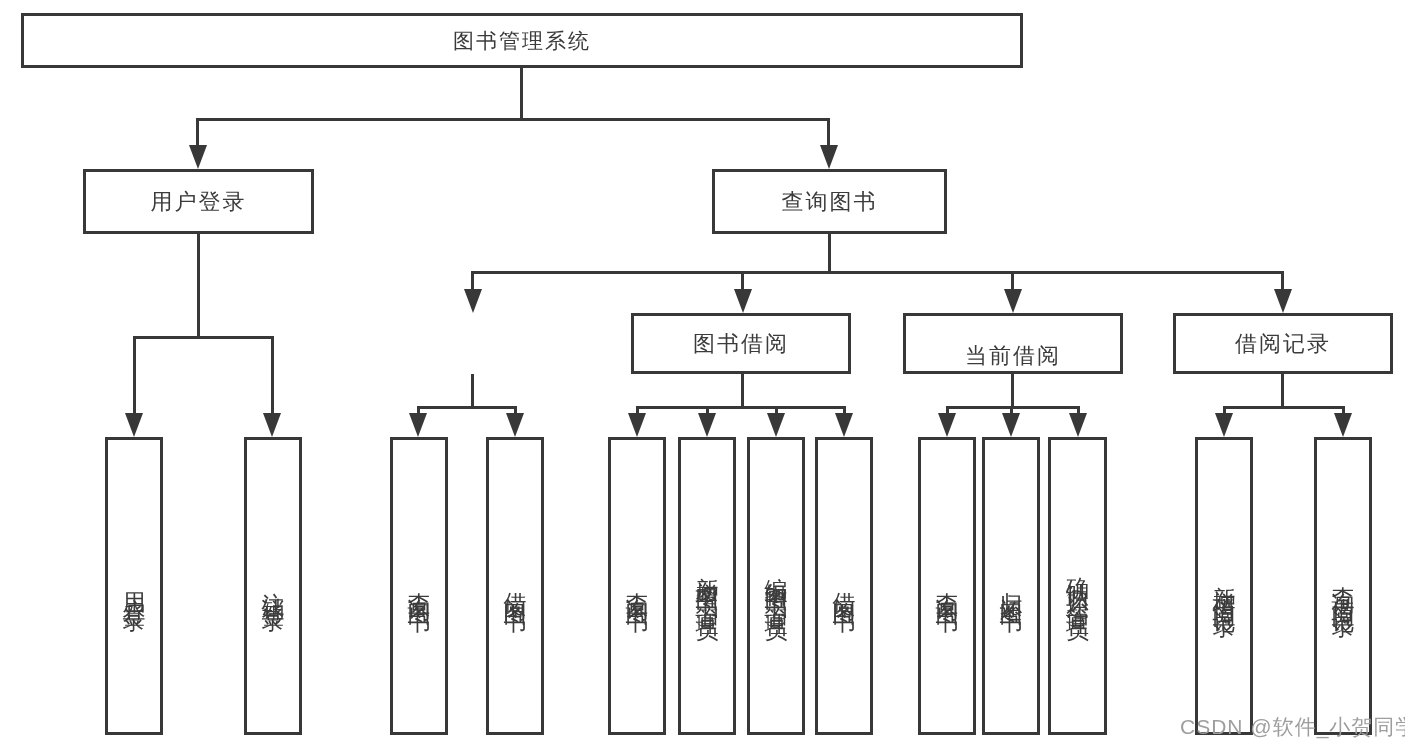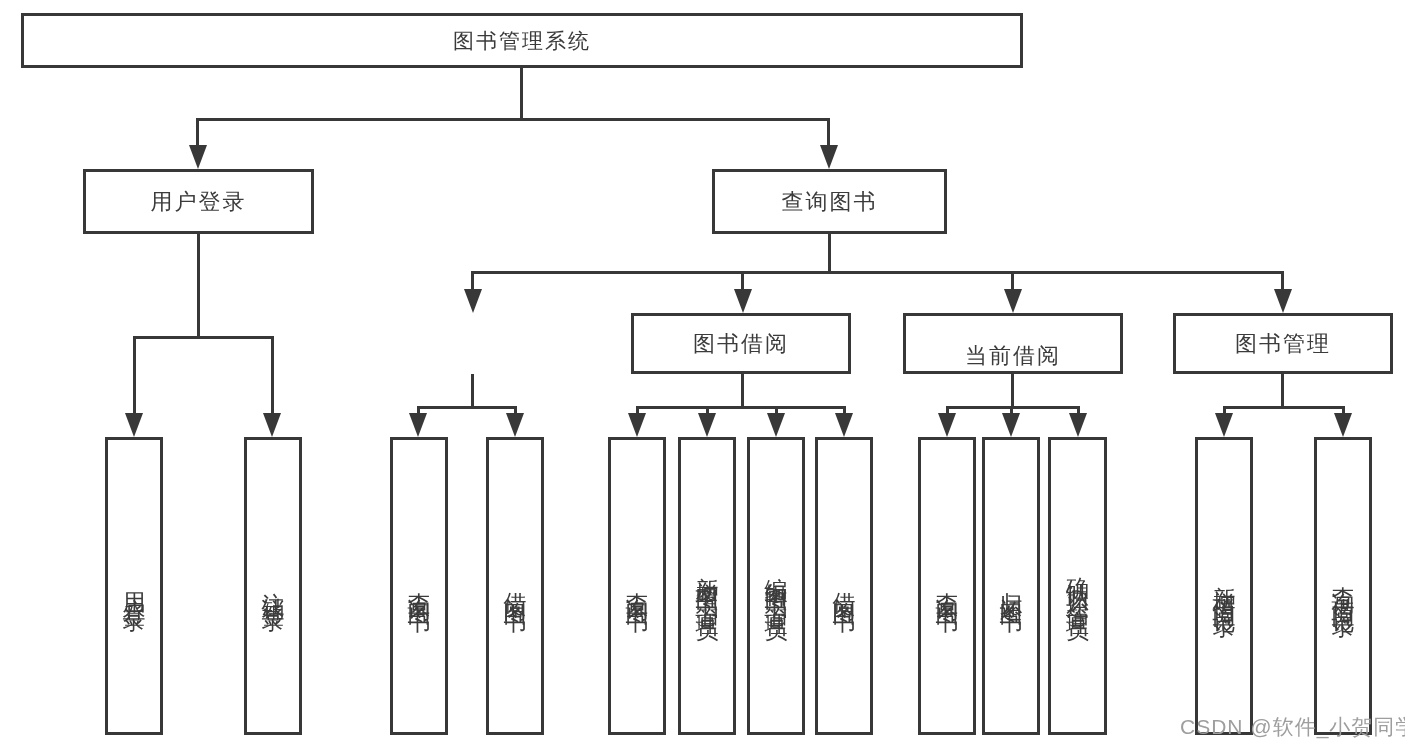--- a/index.html
+++ b/index.html
@@ -110,21 +110,21 @@
   <div class="vline" style="left:1281px; top:271px; height:20px;"></div>
   <div class="arrow" style="left:1274px; top:289px;"></div>
 
   <div class="box" style="left:631px; top:313px; width:220px; height:61px;">
     <span class="hlabel">图书借阅</span>
   </div>
   <div class="box" style="left:903px; top:313px; width:220px; height:61px;align-items:flex-end;">
     <span class="hlabel">当前借阅</span>
   </div>
   <div class="box" style="left:1173px; top:313px; width:220px; height:61px;">
-    <span class="hlabel">图书管理</span>
+    <span class="hlabel">借阅记录</span>
   </div>
 
   <div class="vline" style="left:471px; top:374px; height:34px;"></div>
   <div class="hline" style="left:418px; top:406px; width:99px;"></div>
   <div class="vline" style="left:417px; top:406px; height:10px;"></div>
   <div class="arrow" style="left:409px; top:413px;"></div>
   <div class="vline" style="left:514px; top:406px; height:10px;"></div>
   <div class="arrow" style="left:506px; top:413px;"></div>
 
   <div class="vline" style="left:741px; top:374px; height:34px;"></div>

